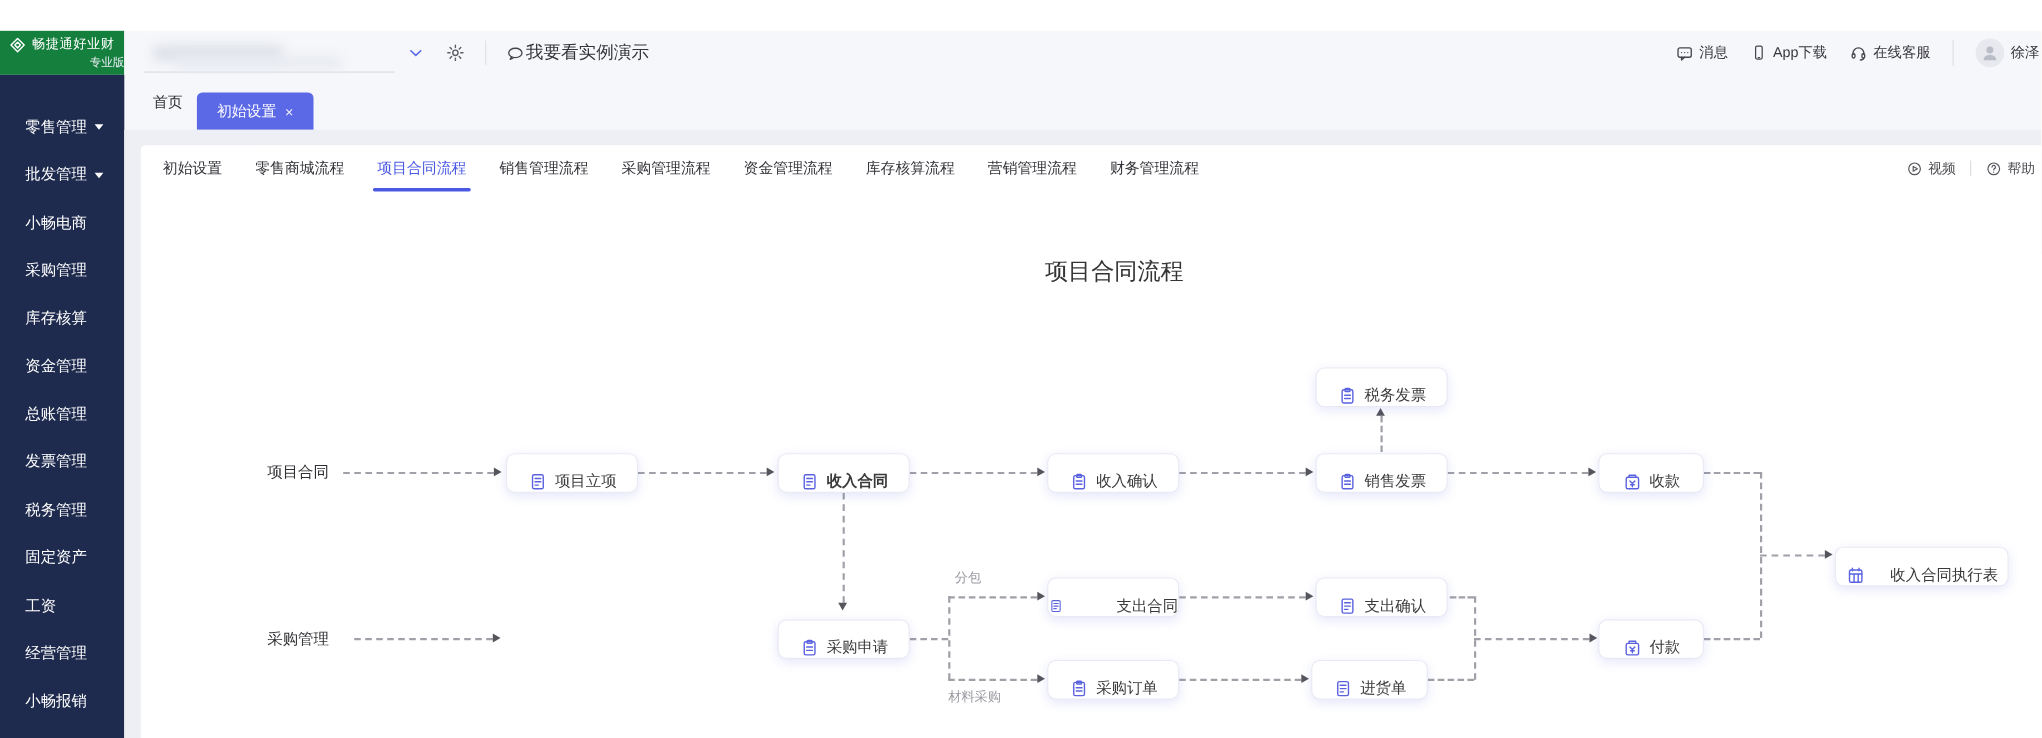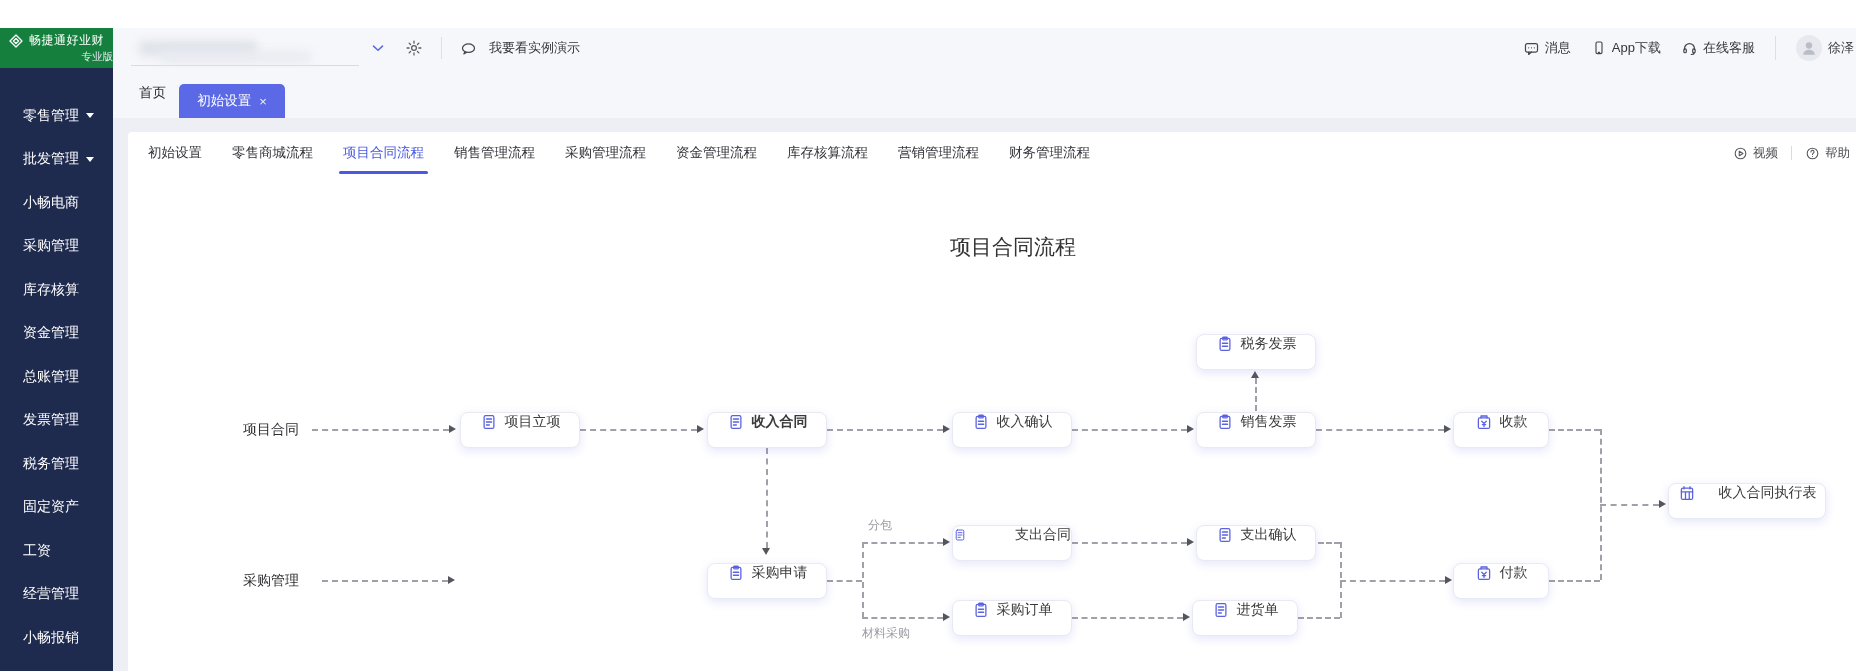--- a/index.html
+++ b/index.html
@@ -22,21 +22,21 @@
   
   .topbar { position:absolute; left:113px; top:28px; width:1743px; height:40px; background:#f6f7fa; }
   .tb-left { position:absolute; left:18px; top:0; height:40px; display:flex; align-items:center; }
   .company-wrap { position:relative; width:228px; height:36px; border-bottom:1px solid #d9dbe1; }
   .blob { position:absolute; border-radius:3px; }
   .blob1 { left:8px; top:11px; width:118px; height:15px; background:#dfe2e9; filter:blur(5px); }
   .blob2 { left:30px; top:21px; width:150px; height:12px; background:#e8ebf1; filter:blur(5px); }
   .tb-chev { color:#5b69e6; margin-left:10px; }
   .tb-gear { color:#5c5c64; margin-left:18px; }
   .tb-div { width:1px; height:22px; background:#dddfe5; margin:0 18px; }
-  .tb-demo { display:flex; align-items:center; gap:12px; font-size:13px; color:#34343a; }
+  .tb-demo { display:flex; align-items:center; gap:1px; font-size:16px; color:#34343a; }
   .tb-demo .ic { color:#45454d; }
 
   .tb-right { position:absolute; right:0; top:0; height:40px; display:flex; align-items:center; gap:20px; padding-right:2px; }
   .tb-item { position:relative; display:flex; align-items:center; gap:5px; font-size:13px; color:#35353b; cursor:pointer; }
   .tb-item .ic { color:#45454d; }
   .badge { position:absolute; top:-12px; left:20px; background:#f54a45; color:#fff; font-size:10px; line-height:15px; padding:0 6px; border-radius:9px; font-weight:bold;margin-top:44px; }
   .tb-user { display:flex; align-items:center; gap:6px; }
   .avatar { width:26px; height:26px; border-radius:50%; background:#e7e9ee; display:flex; align-items:center; justify-content:center; overflow:hidden; }
   .avatar-ic { fill:#b9bdc6; stroke:none; }
   .user-name { font-size:13px; color:#35353b; width:26px; overflow:hidden; white-space:nowrap; }
@@ -66,21 +66,21 @@
   .nav-right .ic { color:#55555c; }
   .nav-right .sep { width:1px; height:14px; background:#d9dbe1; margin:0 6px; }
   .nav-link { display:flex; align-items:center; gap:5px; cursor:pointer; }
 
   
   .flow-title { position:absolute; left:913px; top:233px; width:200px; text-align:center; font-size:21px; color:#333; font-weight:500; }
   .flow-label { position:absolute; font-size:14px; color:#2f2f33; font-weight:500; }
   .edge-label { position:absolute; font-size:12px; color:#9a9aa2; }
 
   .node { position:absolute; height:36px; background:#fff; border:1px solid #e9e9f4; border-radius:8px;
-    box-shadow:0 3px 10px rgba(90,98,224,.16); display:flex; align-items:flex-start; justify-content:center;
+    box-shadow:0 3px 10px rgba(90,98,224,.16); display:flex; align-items:flex-end; justify-content:center;
     gap:7px; font-size:14px; color:#3a3a3a; cursor:pointer; white-space:nowrap; }
   .node .ic { color:#5a62e0; }
 
   .dash-h { position:absolute; height:0; border-top:2px dashed #a0a0a8; }
   .dash-v { position:absolute; width:0; border-left:2px dashed #a0a0a8; }
   .ah-r { position:absolute; width:0; height:0; border-top:4px solid transparent; border-bottom:4px solid transparent; border-left:7px solid #55555c; }
   .ah-d { position:absolute; width:0; height:0; border-left:4px solid transparent; border-right:4px solid transparent; border-top:7px solid #55555c; }
   .ah-u { position:absolute; width:0; height:0; border-left:4px solid transparent; border-right:4px solid transparent; border-bottom:7px solid #55555c; }
 </style>
 </head>
@@ -395,21 +395,21 @@
         <use href="#i-clip"></use>
       </svg>
       <span>税务发票</span>
     </div>
   <div class="node" style="left:1453px;top:412px;width:96px;">
       <svg class="ic" width="18" height="18">
         <use href="#i-money"></use>
       </svg>
       <span>收款</span>
     </div>
-  <div class="node" style="left:1668px;top:483px;width:158px;gap:23px;">
+  <div class="node" style="left:1668px;top:497px;width:158px;gap:23px;">
       <svg class="ic" width="18" height="18">
         <use href="#i-cal"></use>
       </svg>
       <span>收入合同执行表</span>
     </div>
   <div class="node" style="left:707px;top:563px;width:120px;">
       <svg class="ic" width="18" height="18">
         <use href="#i-clip"></use>
       </svg>
       <span>采购申请</span>

